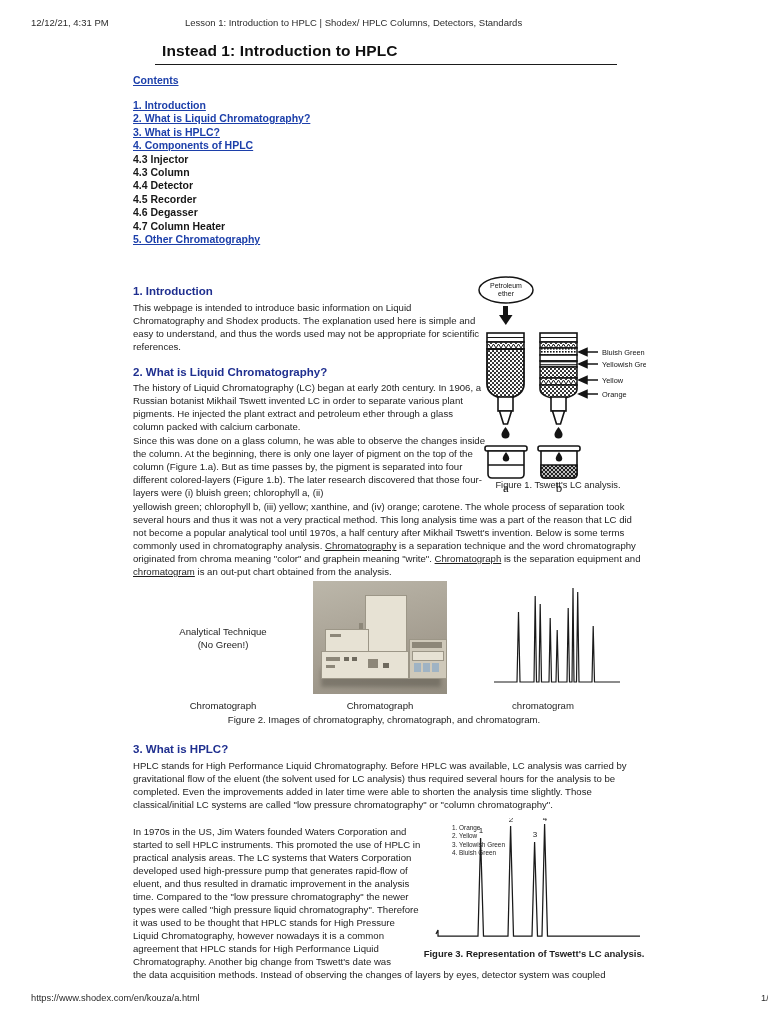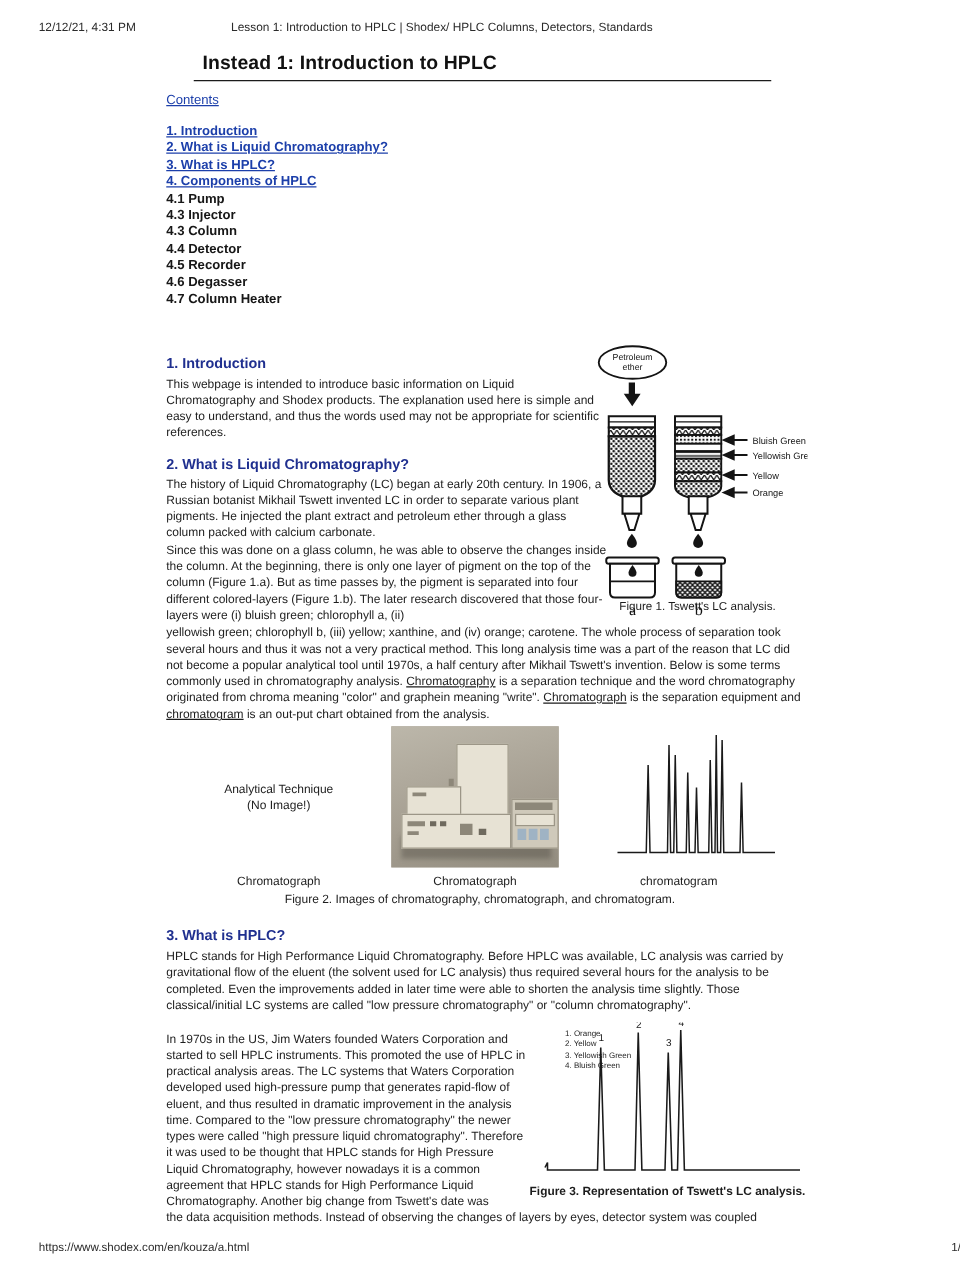--- a/index.html
+++ b/index.html
@@ -14,21 +14,21 @@
   
   .print-header{position:absolute;top:17px;left:0;width:768px;height:14px;font-size:9.5px;color:#2b2b2b;}
   .ph-date{position:absolute;left:31px;top:0;white-space:nowrap;}
   .ph-title{position:absolute;left:0;top:0;width:707px;text-align:center;white-space:nowrap;}
 
   
   .doc-title{position:absolute;left:162px;top:42px;font-size:15.5px;font-weight:bold;color:#111;letter-spacing:.1px;}
   .title-rule{position:absolute;left:155px;top:64px;width:462px;height:0;border-top:1.6px solid #1b1b1b;}
 
   
-  .contents-head{position:absolute;left:133px;top:74px;font-size:10.5px;font-weight:normal;color:#1c3faa;text-decoration:underline;}
+  .contents-head{position:absolute;left:133px;top:74px;font-size:10.5px;font-weight:bold;color:#1c3faa;text-decoration:underline;}
   .toc{position:absolute;left:133px;top:99px;width:340px;}
   .toc-item{font-size:10.5px;font-weight:bold;line-height:13.4px;white-space:nowrap;color:#171717;}
   .toc-item.link{color:#1c3faa;text-decoration:underline;}
 
   
   .sec-head{position:absolute;font-size:11.5px;font-weight:bold;color:#1f2f8f;white-space:nowrap;}
   .para{position:absolute;font-size:9.6px;line-height:13.05px;color:#1d1d1d;text-align:left;}
   .para u{text-decoration:underline;}
 
   
@@ -75,27 +75,27 @@
 
   <div class="doc-title">Instead 1: Introduction to HPLC</div>
   <div class="title-rule"></div>
 
   <div class="contents-head">Contents</div>
   <div class="toc">
     <div class="toc-item link">1. Introduction</div>
     <div class="toc-item link">2. What is Liquid Chromatography?</div>
     <div class="toc-item link">3. What is HPLC?</div>
     <div class="toc-item link">4. Components of HPLC</div>
-    <div class="toc-item">4.1 Pump</div>
     <div class="toc-item">4.3 Injector</div>
     <div class="toc-item">4.3 Column</div>
     <div class="toc-item">4.4 Detector</div>
     <div class="toc-item">4.5 Recorder</div>
     <div class="toc-item">4.6 Degasser</div>
     <div class="toc-item">4.7 Column Heater</div>
+    <div class="toc-item link">5. Other Chromatography</div>
   </div>
 
   <div class="sec-head" style="left:133px;top:285px;">1. Introduction</div>
   <div class="para" style="left:133px;top:301px;width:352px;">This webpage is intended to introduce basic information on Liquid Chromatography and Shodex products. The explanation used here is simple and easy to understand, and thus the words used may not be appropriate for scientific references.</div>
 
   <div class="sec-head" style="left:133px;top:366px;">2. What is Liquid Chromatography?</div>
   <div class="para" style="left:133px;top:381px;width:352px;">The history of Liquid Chromatography (LC) began at early 20th century. In 1906, a Russian botanist Mikhail Tswett invented LC in order to separate various plant pigments. He injected the plant extract and petroleum ether through a glass column packed with calcium carbonate.</div>
   <div class="para" style="left:133px;top:434px;width:352px;">Since this was done on a glass column, he was able to observe the changes inside the column. At the beginning, there is only one layer of pigment on the top of the column (Figure 1.a). But as time passes by, the pigment is separated into four different colored-layers (Figure 1.b). The later research discovered that those four-layers were (i) bluish green; chlorophyll a, (ii)</div>
   <div class="para" style="left:133px;top:500px;width:508px;">
     <span>yellowish green; chlorophyll b, (iii) yellow; xanthine, and (iv) orange; carotene. The whole process of separation took several hours and thus it was not a very practical method. This long analysis time was a part of the reason that LC did not become a popular analytical tool until 1970s, a half century after Mikhail Tswett's invention. Below is some terms commonly used in chromatography analysis. </span><u>Chromatography</u><span> is a separation technique and the word chromatography originated from chroma meaning "color" and graphein meaning "write". </span><u>Chromatograph</u><span> is the separation equipment and </span><u>chromatogram</u><span> is an out-put chart obtained from the analysis.</span>
@@ -186,21 +186,21 @@
       <text x="136" y="79" font-family="Liberation Sans, sans-serif" font-size="7.4" fill="#141414">Bluish Green</text>
       <text x="136" y="91" font-family="Liberation Sans, sans-serif" font-size="7.4" fill="#141414">Yellowish Green</text>
       <text x="136" y="107" font-family="Liberation Sans, sans-serif" font-size="7.4" fill="#141414">Yellow</text>
       <text x="136" y="121" font-family="Liberation Sans, sans-serif" font-size="7.4" fill="#141414">Orange</text>
     </svg>
   </div>
   <div class="fig1-cap">Figure 1. Tswett's LC analysis.</div>
 
   <div class="fig2-notext">
     <div>Analytical Technique</div>
-    <div>(No Image!)</div>
+    <div>(No Green!)</div>
   </div>
 
   <div class="photo">
     <div class="bg"></div>
     <div class="shadow"></div>
 
     <div class="box" style="left:52px;top:14px;width:40px;height:74px;"></div>
     <div class="slot" style="left:46px;top:42px;width:4px;height:16px;"></div>
 
     <div class="box" style="left:12px;top:48px;width:42px;height:22px;"></div>

